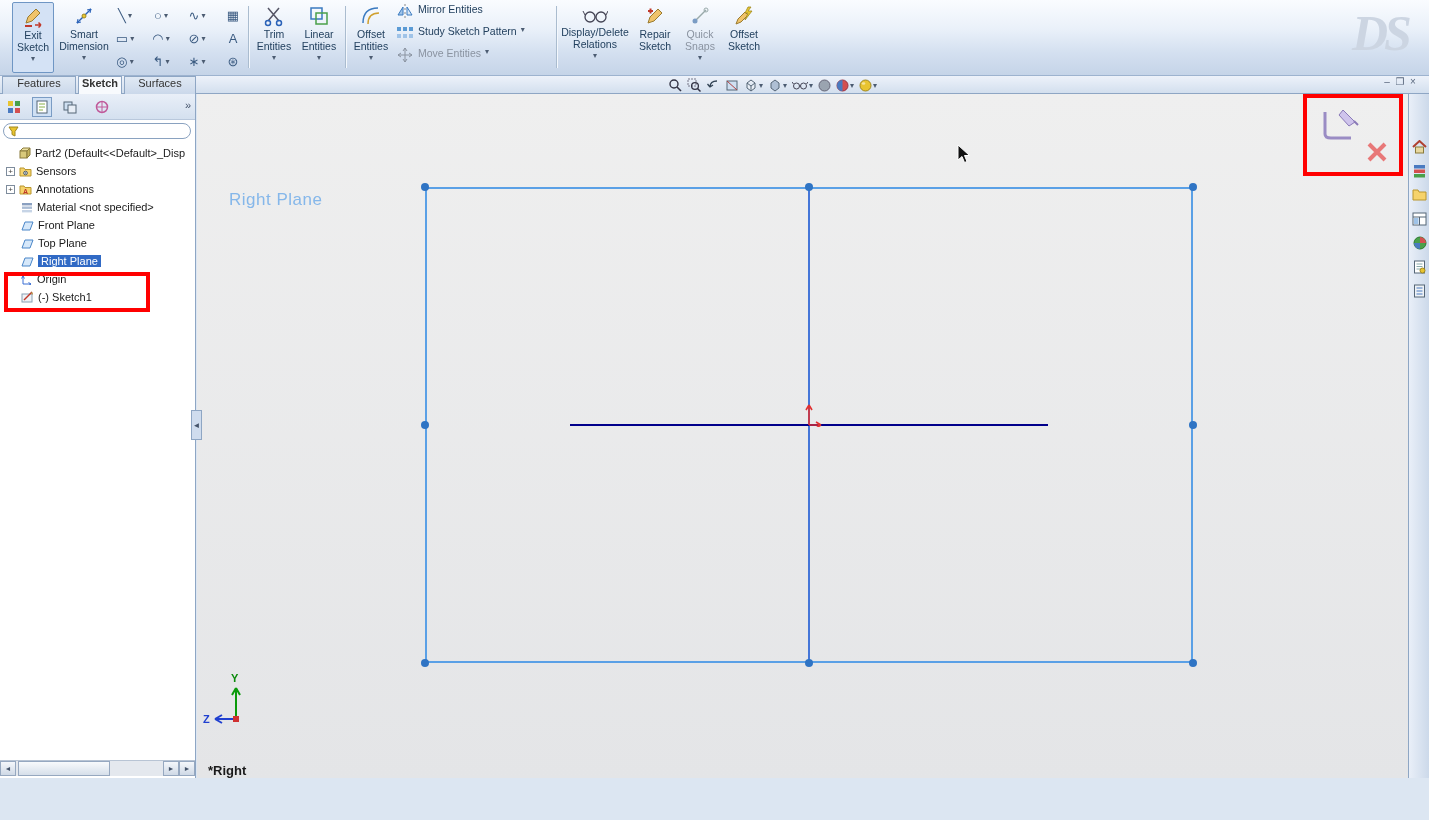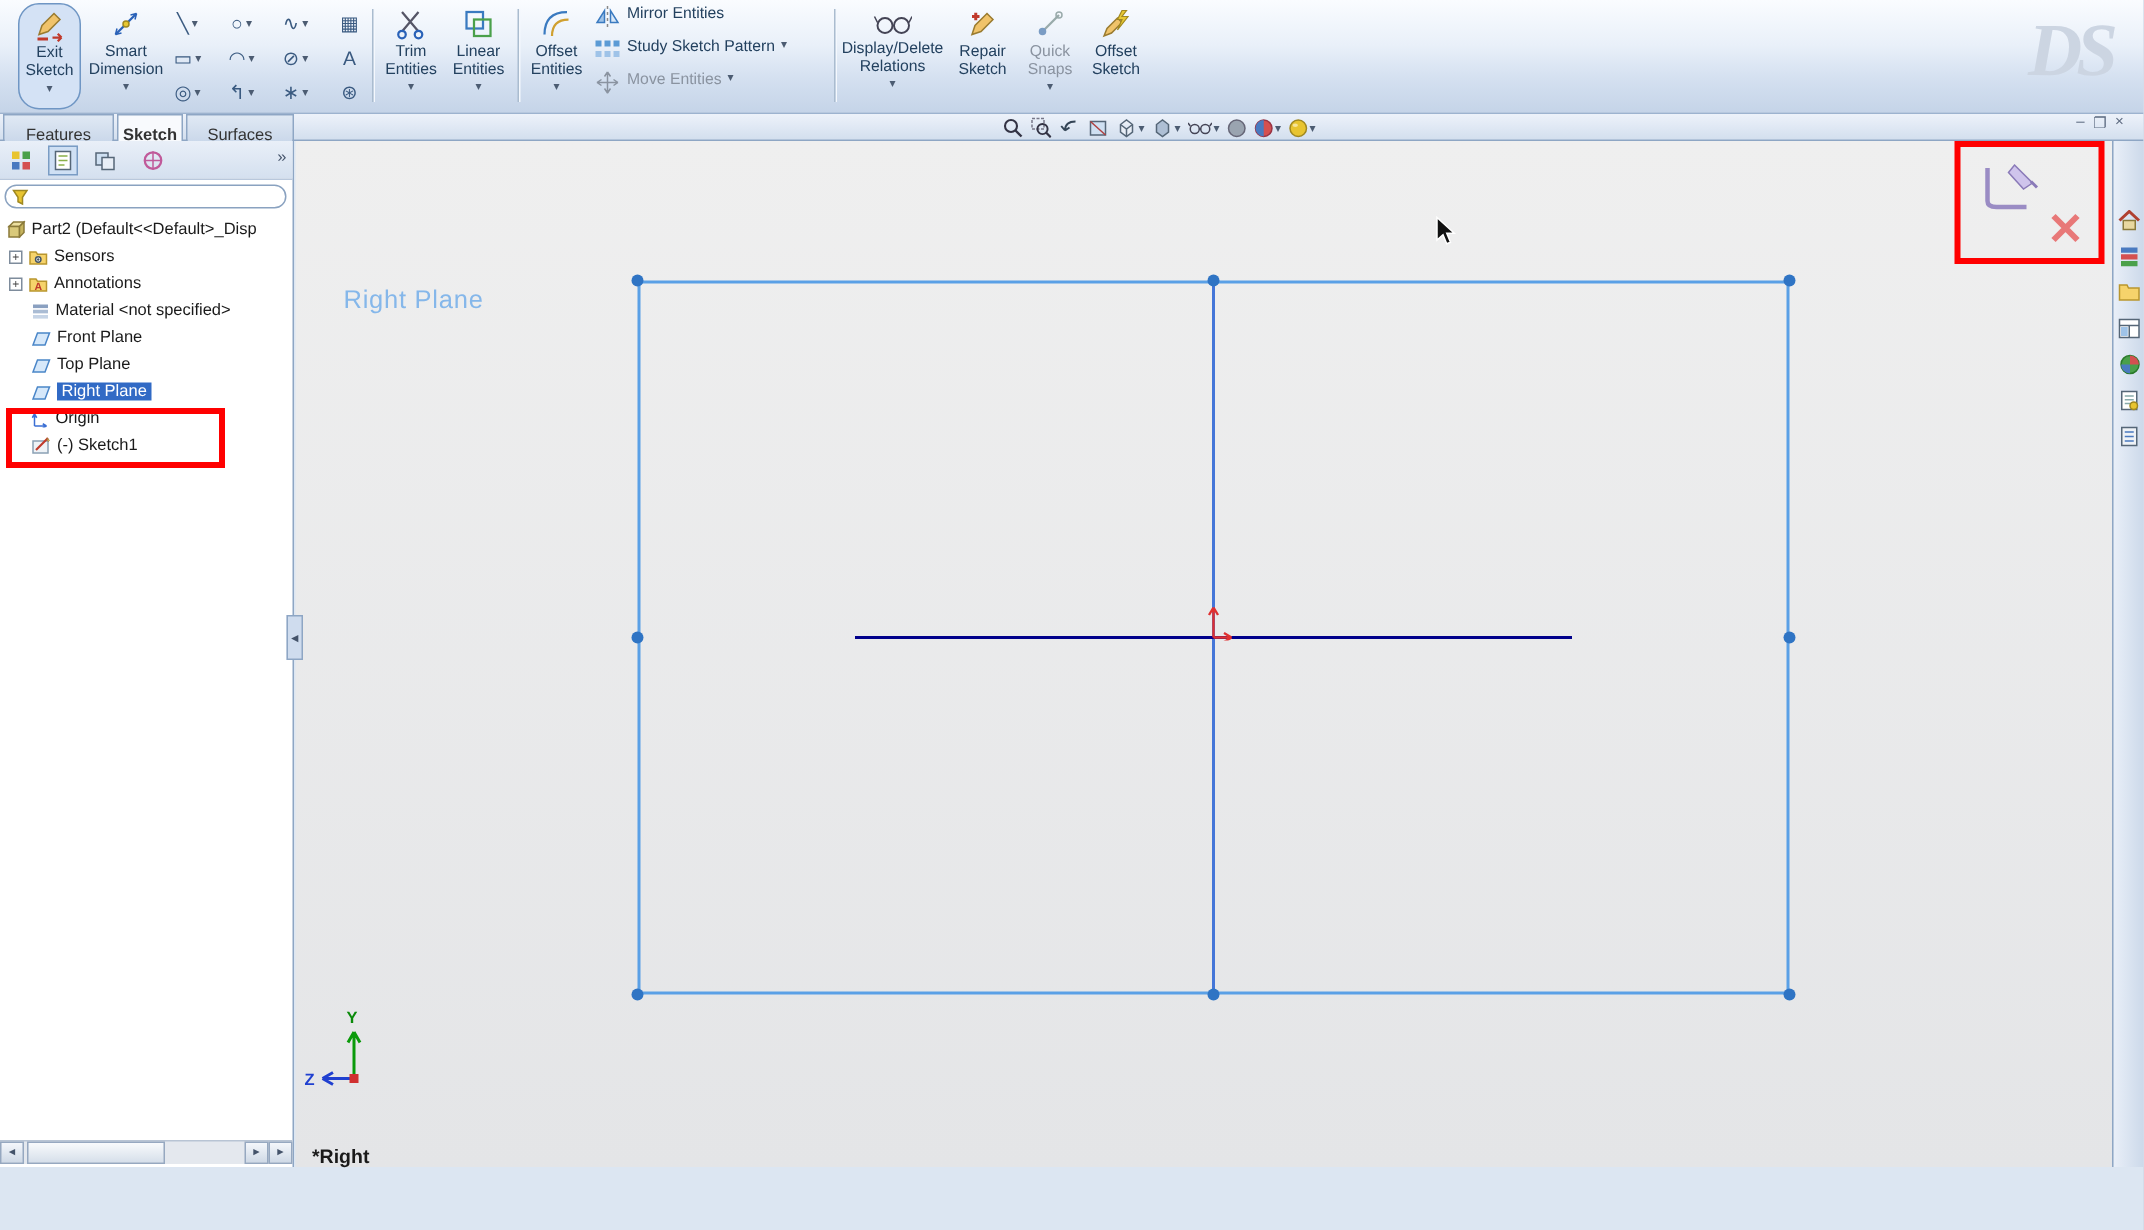--- a/index.html
+++ b/index.html
@@ -6,34 +6,34 @@
 body{font-family:"Liberation Sans",sans-serif;font-size:11px;color:#1a1a1a;background:#b8c4d4}
 .app{position:relative;width:1429px;height:820px;overflow:hidden;background:#dce6f2}
 
 
 .ribbon{position:absolute;left:0;top:0;width:1429px;height:76px;
   background:linear-gradient(180deg,#fafcff 0%,#e9f0f9 40%,#d4e0f0 70%,#c5d4e8 100%);
   border-bottom:1px solid #9db3cf}
 .btnL{position:absolute;top:2px;height:71px;display:flex;flex-direction:column;align-items:center;
   padding-top:3px;color:#23415f;text-align:center;cursor:default}
 .btnL .lbl{white-space:pre-line;line-height:1.18;font-size:10.5px;margin-top:1px}
-.btnL.pressed{background:#d4e2f5;border:1px solid #6f96c4;border-radius:14px}
+.btnL.pressed{background:#d4e2f5;border:1px solid #6f96c4;border-radius:2px}
 .drop{font-size:8px;color:#4c5c72;line-height:1;margin-top:1px}
 .gray .lbl{color:#8a93a0}
 .vsep{position:absolute;top:6px;height:62px;width:2px;border-left:1px solid #aabccf;border-right:1px solid #f4f8fd}
 .cell{position:absolute;width:34px;height:22px;display:flex;align-items:center;justify-content:center;gap:2px;color:#3a5a80}
 .cell .g{font-size:13px;line-height:1}
 .mrow{position:absolute;height:21px;display:flex;gap:4px;color:#23415f;font-size:10.5px;width:164px}
 .dslogo{position:absolute;left:1352px;top:4px;font-family:"Liberation Serif",serif;font-style:italic;
   font-weight:bold;font-size:50px;color:#ccd5e2;letter-spacing:-4px}
 
 
 .tabrow{position:absolute;left:0;top:76px;width:1429px;height:18px;
   background:linear-gradient(#edf2fa,#d3dfee);border-bottom:1px solid #8ea6c4}
-.tab{position:absolute;top:0;height:20px;display:flex;align-items:flex-end;justify-content:center;
+.tab{position:absolute;top:0;height:20px;display:flex;align-items:flex-start;justify-content:center;
   border:1px solid #8ea6c4;border-bottom:none;background:linear-gradient(#e0e9f4,#c8d6e9);color:#333;cursor:default}
 .tab.active{background:#f8fafd;font-weight:bold}
 .headsup{position:absolute;left:668px;top:76px;height:18px;display:flex;align-items:center;gap:5px}
 .hicon{display:flex;align-items:center;gap:1px;cursor:default}
 .winctl{position:absolute;top:76px;height:16px;width:12px;color:#5d6b80;font-size:10px;text-align:center;cursor:default}
 
 
 .leftpanel{position:absolute;left:0;top:94px;width:196px;height:684px;background:#fff;border-right:1px solid #8ea6c4}
 .ph{position:absolute;left:0;top:0;width:195px;height:26px;background:linear-gradient(#e9eff8,#d4e0ef);border-bottom:1px solid #b9c8dc}
 .phicon{position:absolute;top:3px;width:20px;height:20px;border:1px solid transparent;display:flex;align-items:center;justify-content:center}
@@ -384,21 +384,21 @@
       <span class="chev">»</span>
     </div>
 
     <div class="filterbar">
       <svg width="11" height="11" viewBox="0 0 11 11">
         <path d="M1 1 H10 L7 5.5 V10 L4 8.5 V5.5 Z" fill="#e8c430" stroke="#a08820"></path>
       </svg>
       <span></span>
     </div>
 
-    <div class="trow" style="top:50px;padding-left:4px">
+    <div class="trow" style="top:50px;padding-left:18px">
       <svg width="13" height="12" viewBox="0 0 13 12">
         <polygon points="2,4 5,1 12,1 9,4" fill="#ece0a0" stroke="#8a7a3a"></polygon>
         <rect x="2" y="4" width="7" height="7" fill="#d9c97a" stroke="#8a7a3a"></rect>
         <polygon points="9,4 12,1 12,8 9,11" fill="#c6b45e" stroke="#8a7a3a"></polygon>
       </svg>
       <span class="tlabel">Part2  (Default&lt;&lt;Default&gt;_Disp</span>
     </div>
 
     <div class="trow exp" style="top:68px">
       <span class="expander">+</span>

